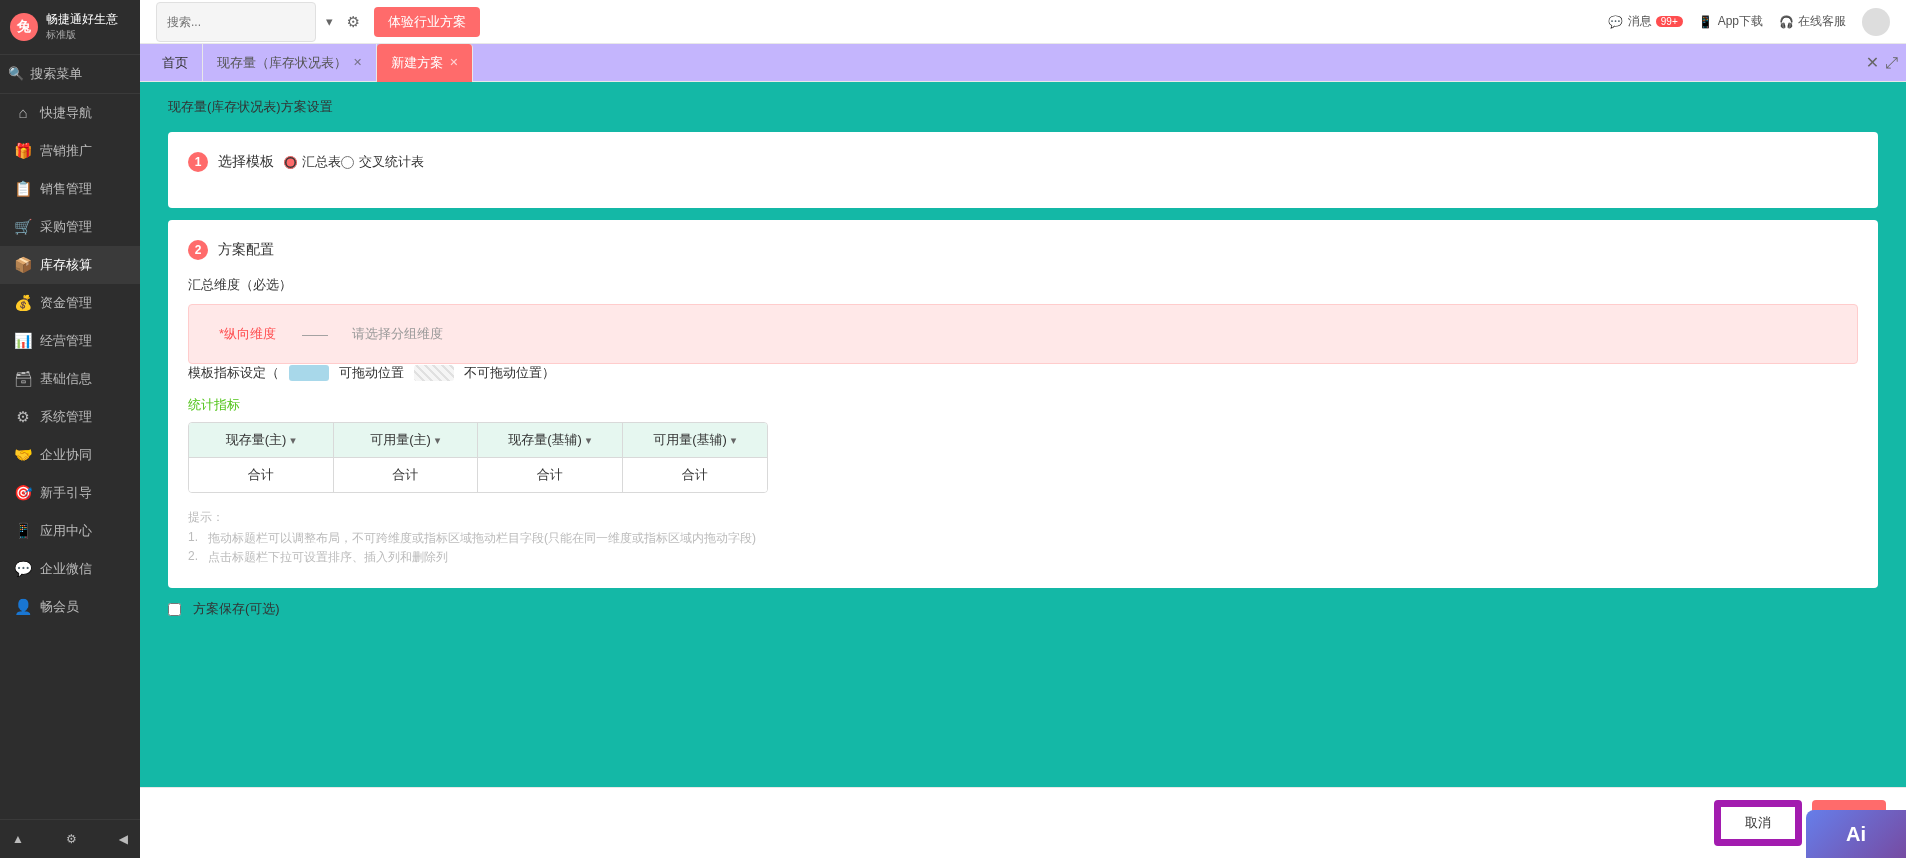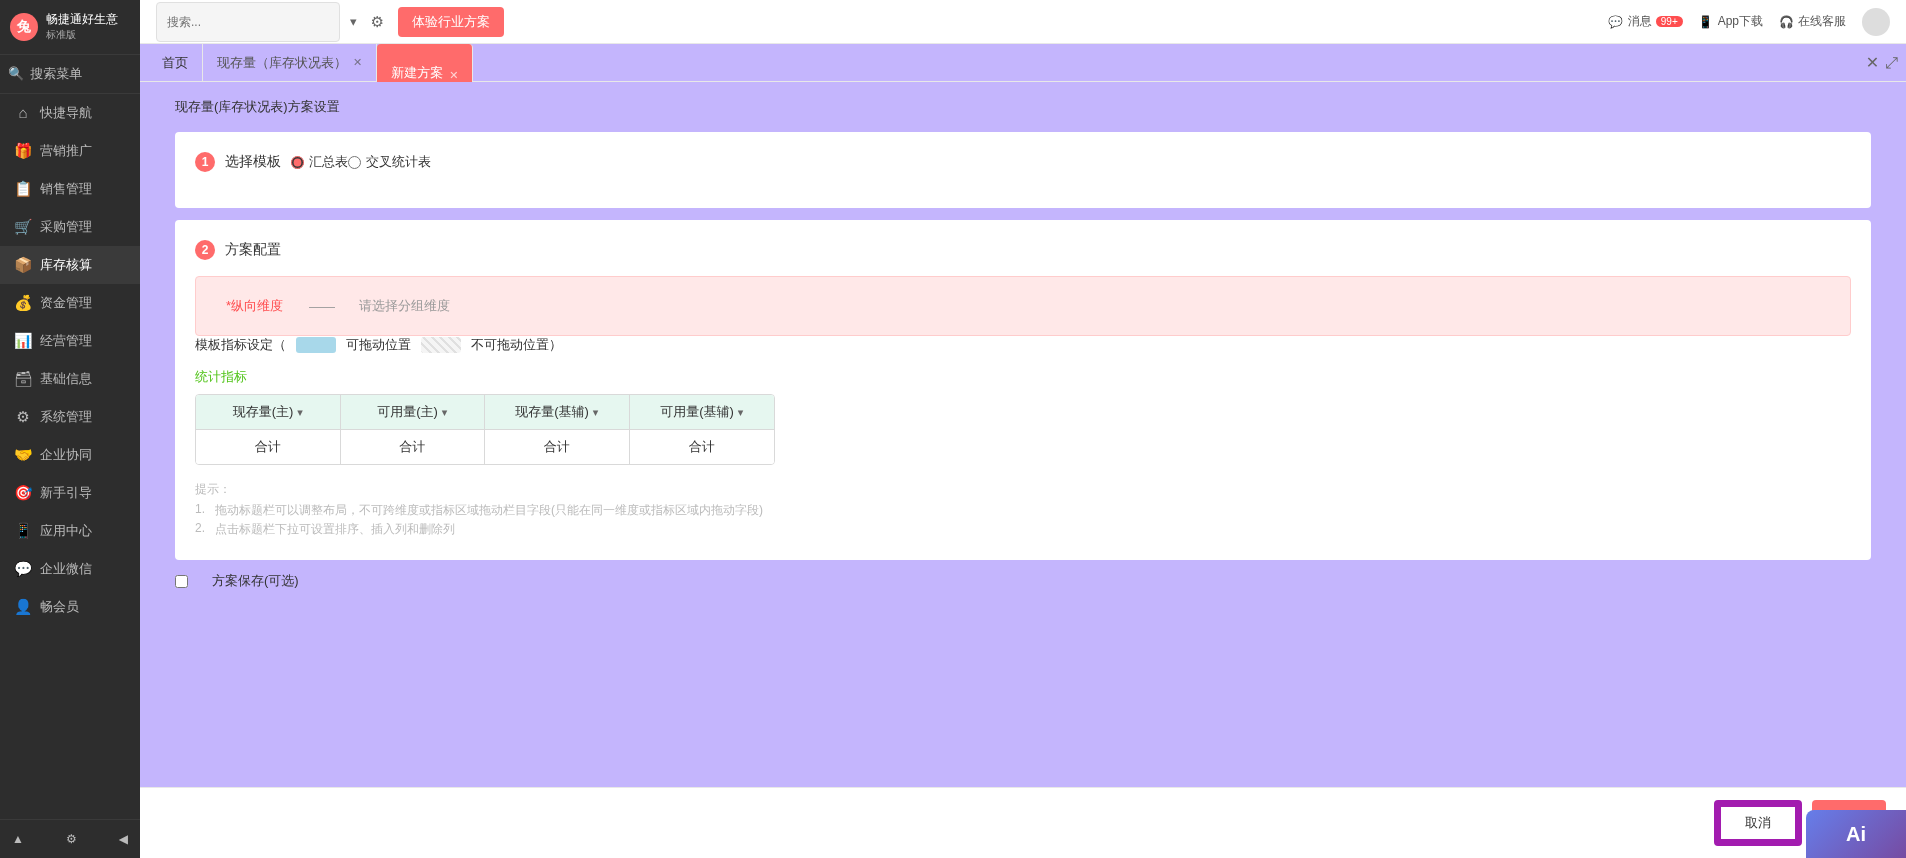--- a/index.html
+++ b/index.html
@@ -76,21 +76,21 @@
       align-items: center;
       justify-content: space-between;
       flex-shrink: 0;
     }
     .top-header-left { display: flex; align-items: center; gap: 10px; }
     .search-bar {
       background: #f5f5f5;
       border: 1px solid #e0e0e0;
       border-radius: 4px;
       padding: 12px 10px;
-      width: 184px;
+      width: 160px;
       font-size: 12px;
       color: #999;
     }
     .header-dropdown-btn {
       background: none; border: none; cursor: pointer; color: #666; font-size: 13px;
     }
     .gear-btn {
       background: none; border: none; cursor: pointer; color: #666; font-size: 15px; padding: 4px;
     }
     .trial-btn {
@@ -122,32 +122,32 @@
       display: flex; align-items: center; gap: 6px;
       padding: 0 14px;
       height: 38px;
       font-size: 13px;
       cursor: pointer;
       border-right: 1px solid #e8e8e8;
       color: #555;
     }
     .tab.home { color: #333; }
     .tab.active {
-      background: #ff6b6b; color: white; border-radius: 4px 4px 0 0; align-items: flex-end;
+      background: #ff6b6b; color: white; border-radius: 4px 4px 0 0;
     }
     .tab-close { font-size: 11px; cursor: pointer; opacity: 0.7; }
     .tab-bar-actions { margin-left: auto; display: flex; gap: 6px; }
     .tab-action-btn { background: none; border: none; cursor: pointer; font-size: 16px; color: #666; }
 
     
     .page-content {
       flex: 1;
       overflow-y: auto;
-      padding: 16px 35px;
-      background: #c4b5fd;
+      padding: 16px 28px;
+      background: #14b8a6;
       position: relative;
     }
 
     .page-title { font-size: 13px; color: #333; margin-bottom: 16px; font-weight: normal; }
 
     .section-card {
       background: #fff;
       border-radius: 4px;
       padding: 20px;
       margin-bottom: 12px;
@@ -241,21 +241,21 @@
     }
     .stats-td:last-child { border-right: none; }
 
     
     .tips-section { margin-top: 16px; }
     .tips-title { color: #bbb; font-size: 12px; margin-bottom: 4px; }
     .tip-item { color: #bbb; font-size: 12px; margin-bottom: 2px; display: flex; gap: 6px; }
     .tip-num { color: #bbb; min-width: 14px; }
 
     
-    .checkbox-row { display: flex; align-items: center; gap: 24px; font-size: 13px; color: #333; margin-top: 8px; }
+    .checkbox-row { display: flex; align-items: center; gap: 12px; font-size: 13px; color: #333; margin-top: 8px; }
     .checkbox-input { cursor: pointer; }
 
     
     .page-footer {
       background: #fff;
       border-top: 1px solid #e8e8e8;
       padding: 12px 20px;
       display: flex;
       justify-content: flex-end;
       gap: 10px;
@@ -426,20 +426,21 @@
         </div>
       </div>
     </div>
 
     <div class="section-card">
       <div class="step-header">
         <div class="step-num">2</div>
         <span class="step-title">方案配置</span>
       </div>
 
+      <div class="subsection-label">汇总维度（必选）</div>
 
       <div class="dimension-box">
         <span class="dimension-required">*纵向维度</span>
         <span class="dimension-arrow">——</span>
         <span class="dimension-placeholder">请选择分组维度</span>
       </div>
 
       <div class="indicator-row">
         <span>模板指标设定（</span>
         <span class="indicator-draggable"></span>

